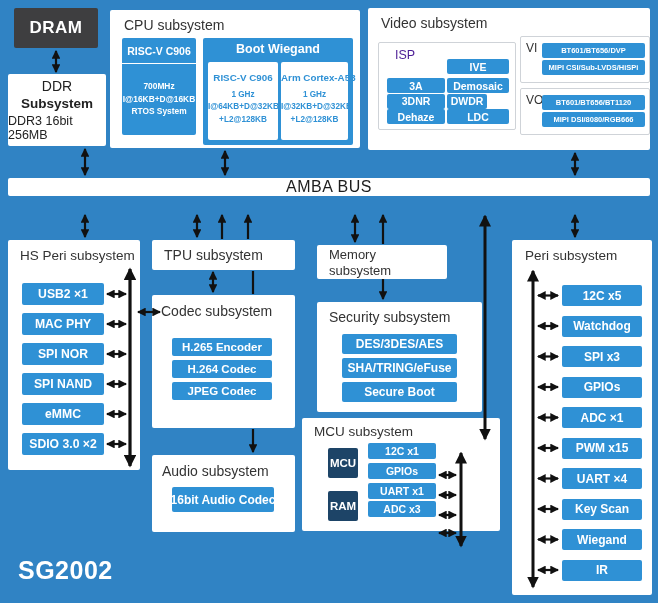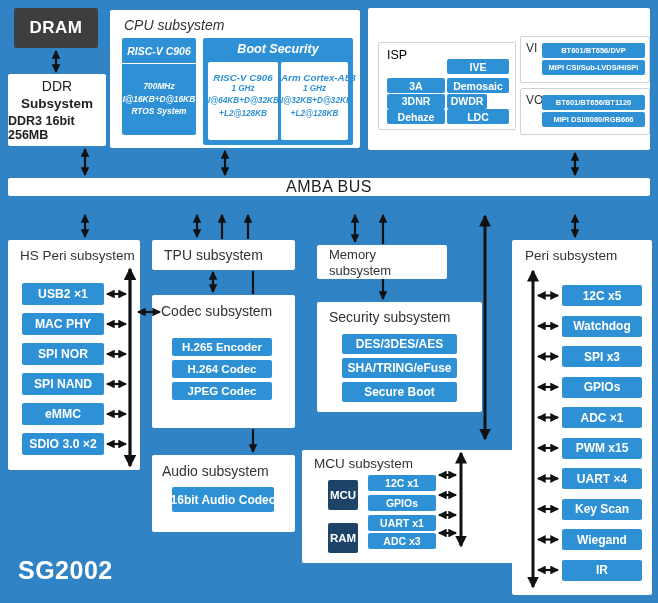--- a/index.html
+++ b/index.html
@@ -13,40 +13,40 @@
   .bordered{border:1px solid #cfd3d8;background:#fff;position:absolute;border-radius:2px;}
   svg.overlay{position:absolute;left:0;top:0;z-index:50;pointer-events:none;}
   svg.overlay line{stroke:#111;}
   
   #p-dram{left:14px;top:8px;width:84px;height:40px;background:#3e3e40;display:flex;align-items:center;justify-content:center;
           color:#fff;font-weight:bold;font-size:17px;letter-spacing:.5px;}
   
   #p-ddr{left:8px;top:74px;width:98px;height:72px;display:flex;flex-direction:column;align-items:center;justify-content:center;color:#222;}
   #p-ddr .l1{font-size:14px;}
   #p-ddr .l2{font-size:13.5px;font-weight:bold;margin-top:2px;}
-  #p-ddr .l3{font-size:12.5px;margin-top:3px;font-weight:bold;}
-  
-  #p-cpu{left:110px;top:10px;width:250px;height:138px;font-style:italic;}
+  #p-ddr .l3{font-size:12.5px;margin-top:3px;}
+  
+  #p-cpu{left:110px;top:10px;width:250px;height:138px;}
   #cpu-title{left:14px;top:7px;}
   #riscv{left:12px;top:28px;width:74px;height:97px;font-size:11px;display:block;}
   #riscv .hd{font-size:10.5px;font-weight:bold;padding-top:7px;}
   #riscv .div{height:1px;background:#fff;margin:6px 0 0 0;}
   #riscv .body{margin-top:16px;font-size:8.4px;font-weight:bold;line-height:1.5;}
   #boot{left:93px;top:28px;width:150px;height:107px;display:block;}
   #boot .hd{font-size:12.5px;font-weight:bold;line-height:22px;}
   .bootcore{position:absolute;background:#fff;border-radius:2px;top:24px;height:78px;color:#2f91d5;text-align:center;}
   #core0{left:5px;width:70px;}
   #core1{left:78px;width:67px;}
   .bootcore .chd{font-size:9.8px;font-weight:bold;margin-top:10px;white-space:nowrap;}
-  .bootcore .cbody{font-size:8.2px;font-weight:bold;line-height:1.5;margin-top:0;white-space:nowrap;}
+  .bootcore .cbody{font-size:8.2px;font-weight:bold;line-height:1.5;margin-top:6px;white-space:nowrap;}
   
   #p-video{left:368px;top:8px;width:282px;height:142px;}
   #video-title{left:13px;top:7px;}
   #isp{left:10px;top:34px;width:136px;height:86px;}
-  #isp .lbl{position:absolute;left:8px;top:5px;font-size:12.5px;color:#000000;}
+  #isp .lbl{position:absolute;left:16px;top:5px;font-size:12.5px;color:#4c1d95;}
   .isp-blk{font-size:10.5px;height:15px;}
   #vi{left:152px;top:28px;width:128px;height:45px;}
   #vo{left:152px;top:80px;width:128px;height:45px;}
   .vlbl{position:absolute;left:5px;top:4px;font-size:12px;color:#333;}
   .vrow{left:21px;width:103px;height:15px;font-size:7.5px;}
   
   #p-bus{left:8px;top:178px;width:642px;height:18px;display:flex;align-items:center;justify-content:center;
          color:#1d1d1d;font-size:16px;letter-spacing:.5px;}
   
   #p-hsperi{left:8px;top:240px;width:132px;height:230px;}
@@ -64,21 +64,21 @@
   #audio-title{left:10px;top:8px;}
   #audio-blk{left:20px;top:32px;width:102px;height:25px;font-size:12px;}
   
   #p-memory{left:317px;top:245px;width:130px;height:34px;}
   #memory-title{left:12px;top:2px;font-size:13px;line-height:1.2;}
   
   #p-security{left:317px;top:302px;width:165px;height:110px;}
   #security-title{left:12px;top:7px;}
   .sec-blk{left:25px;width:115px;height:20px;font-size:12px;}
   
-  #p-mcu{left:302px;top:450px;width:198px;height:113px;padding-left:20px;}
+  #p-mcu{left:302px;top:418px;width:198px;height:113px;}
   #mcu-title{left:12px;top:6px;font-size:13.5px;}
   .chip{left:26px;width:30px;height:30px;font-size:11.5px;}
   .mcu-blk{left:66px;width:68px;height:16px;font-size:10.5px;}
   
   #p-peri{left:512px;top:240px;width:140px;height:355px;}
   #peri-title{left:13px;top:8px;font-size:13.5px;}
   .peri-blk{left:50px;width:80px;height:21px;font-size:12px;}
   
   #chip-label{position:absolute;left:18px;top:556px;color:#fff;font-weight:bold;font-size:25px;letter-spacing:.5px;}
 </style>
@@ -100,41 +100,42 @@
     <div class="blk" id="riscv">
       <div class="hd">RISC-V C906</div>
       <div class="div"></div>
       <div class="body">
         <div>700MHz</div>
         <div>I@16KB+D@16KB</div>
         <div>RTOS System</div>
       </div>
     </div>
     <div class="blk" id="boot">
-      <div class="hd">Boot Security</div>
+      <div class="hd">Boot Wiegand</div>
       <div class="bootcore" id="core0">
         <div class="chd">RISC-V C906</div>
         <div class="cbody">
           <div>1 GHz</div>
           <div>I@64KB+D@32KB</div>
           <div>+L2@128KB</div>
         </div>
       </div>
       <div class="bootcore" id="core1">
         <div class="chd">Arm Cortex-A53</div>
         <div class="cbody">
           <div>1 GHz</div>
           <div>I@32KB+D@32KB</div>
           <div>+L2@128KB</div>
         </div>
       </div>
     </div>
   </div>
 
   <div class="panel" id="p-video">
+    <div class="ptitle" id="video-title">Video subsystem</div>
     <div class="bordered" id="isp">
       <div class="lbl">ISP</div>
       <div class="blk isp-blk" style="left:68px;top:16px;width:62px;">IVE</div>
       <div class="blk isp-blk" style="left:68px;top:35px;width:62px;">Demosaic</div>
       <div class="blk isp-blk" style="left:68px;top:50.5px;width:40px;">DWDR</div>
       <div class="blk isp-blk" style="left:68px;top:66px;width:62px;">LDC</div>
       <div class="blk isp-blk" style="left:8px;top:35px;width:58px;">3A</div>
       <div class="blk isp-blk" style="left:8px;top:50.5px;width:58px;">3DNR</div>
       <div class="blk isp-blk" style="left:8px;top:66px;width:58px;">Dehaze</div>
     </div>

